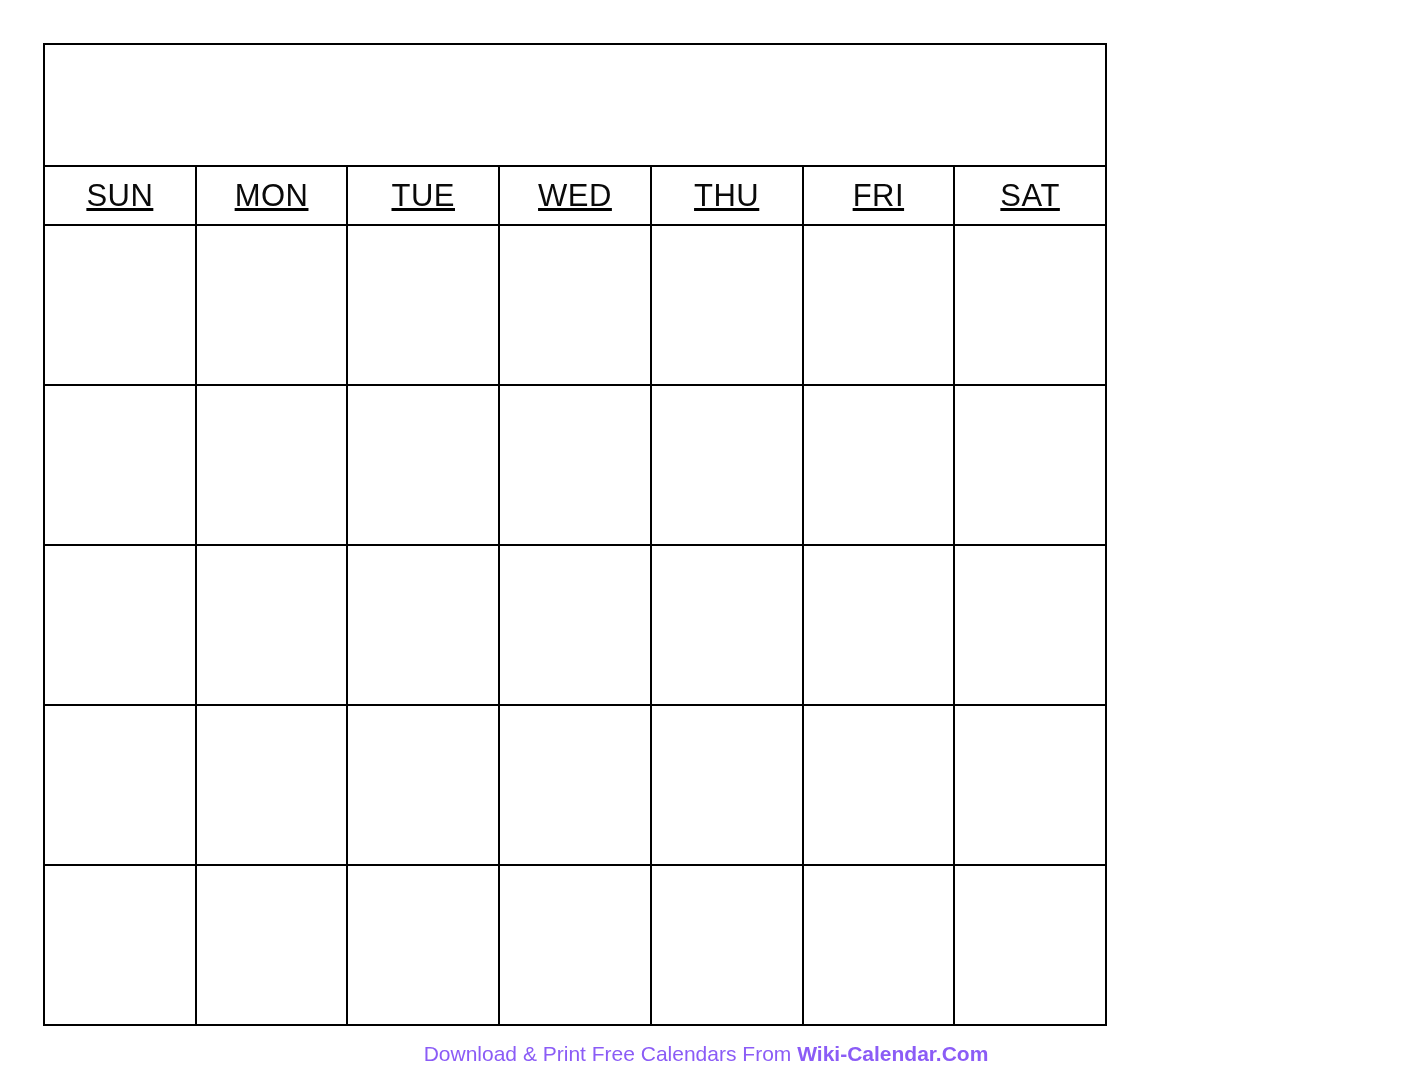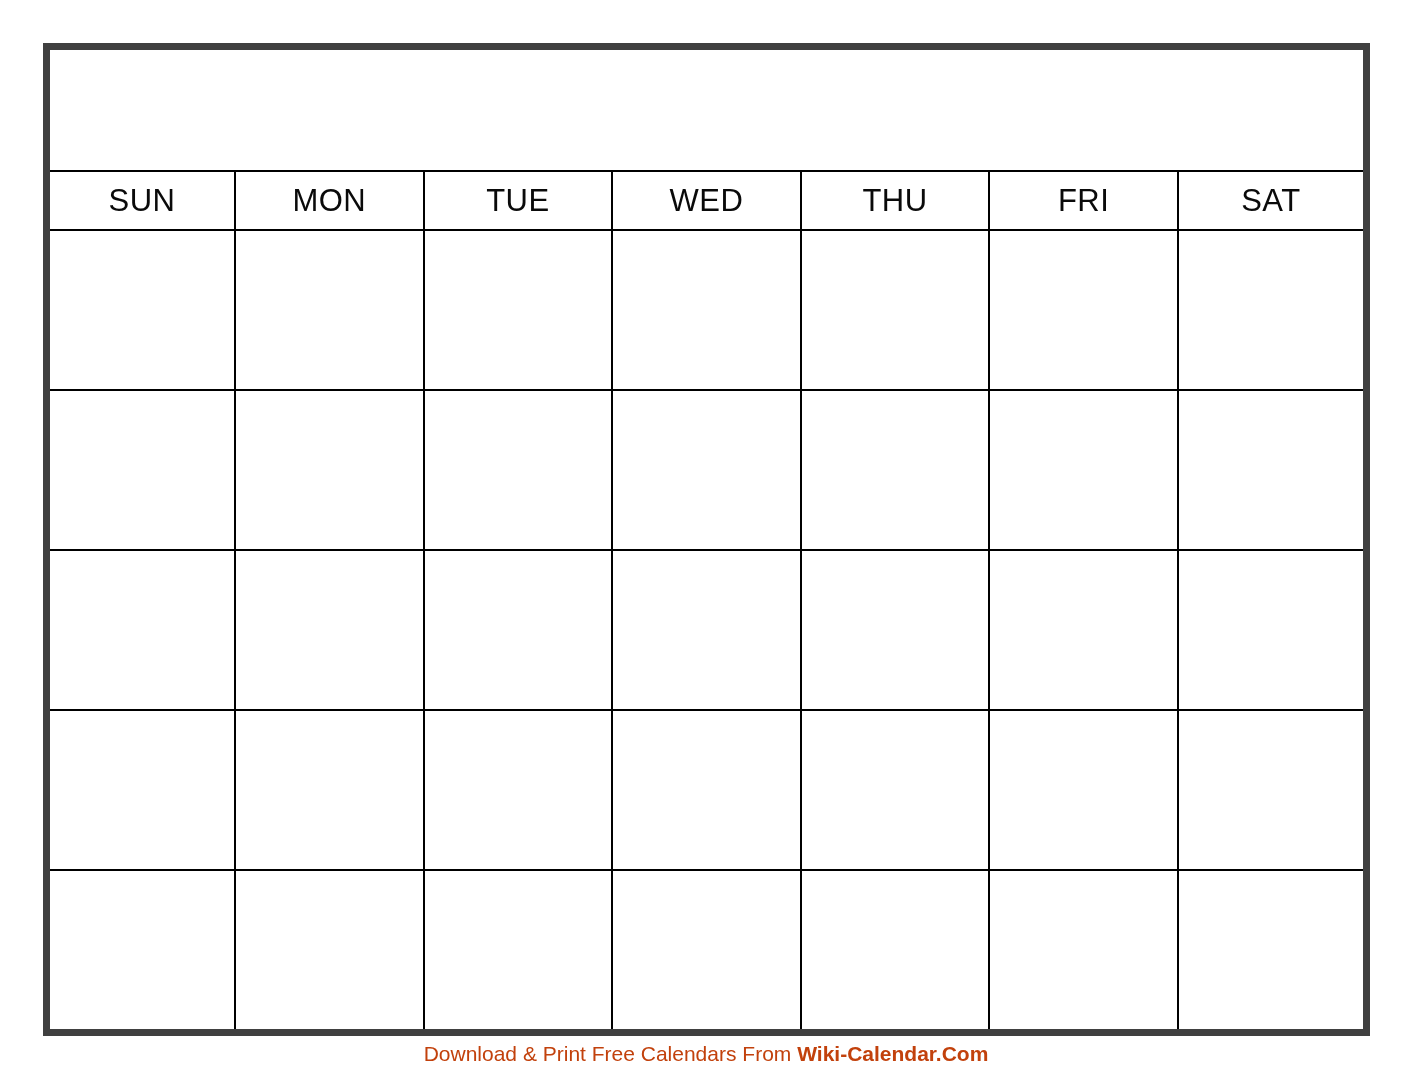--- a/index.html
+++ b/index.html
@@ -15,22 +15,23 @@
     overflow: hidden;
   }
   .calendar-wrap {
     position: absolute;
     left: 43px;
     top: 43px;
   }
   table.calendar {
     border-collapse: collapse;
     table-layout: fixed;
-    width: 1327px;
-    border: 7px solid #404040;
+    width: 1064px;
+    border: 2px solid #404040;
+    text-decoration: underline;
   }
   table.calendar td,
   table.calendar th {
     border: 2px solid #000000;
     padding: 0;
     background: #ffffff;
     vertical-align: middle;
   }
   td.title-cell {
     height: 120px;
@@ -46,21 +47,21 @@
   tbody.grid td {
     height: 158px;
   }
   .footer {
     position: absolute;
     left: 0;
     right: 0;
     top: 1042px;
     text-align: center;
     font-size: 21px;
-    color: #c2410c;
+    color: #8b5cf6;
     white-space: nowrap;
   }
   .footer .brand {
     font-weight: 700;
   }
 </style>
 </head>
 <body>
 
 <div class="calendar-wrap">

